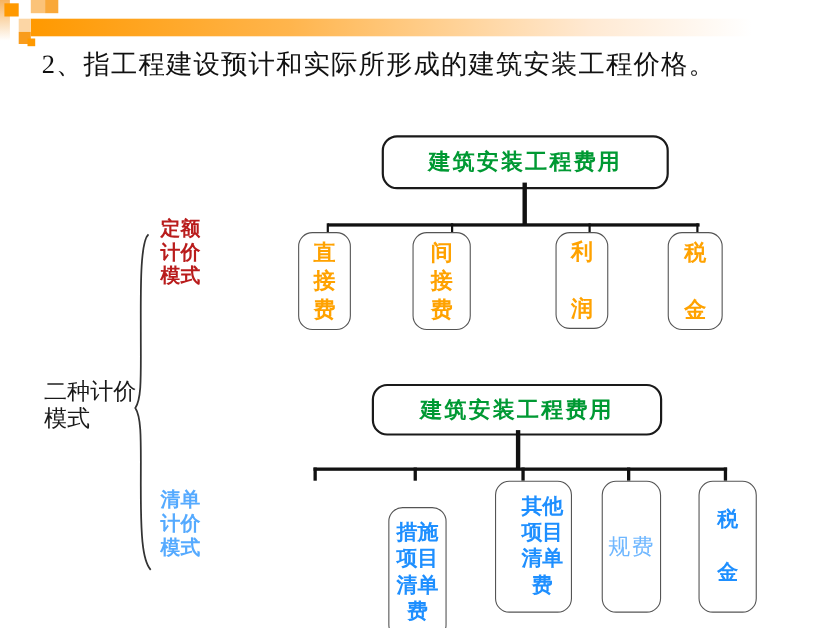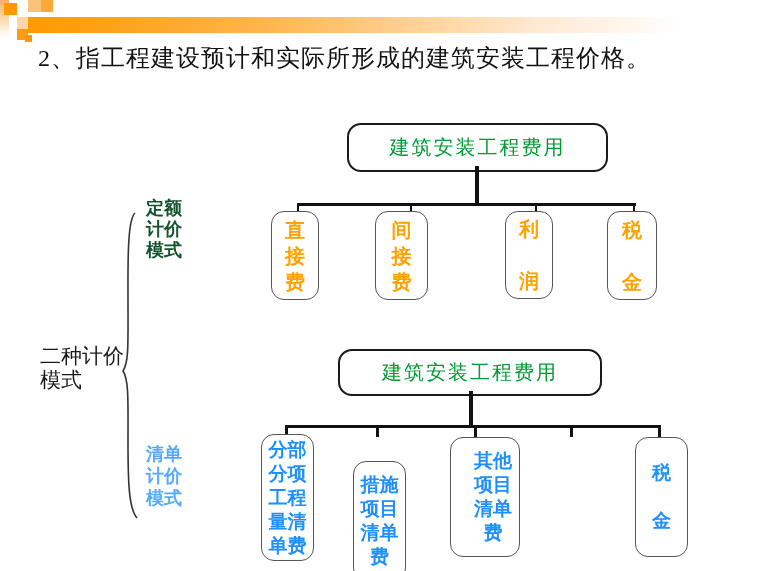--- a/index.html
+++ b/index.html
@@ -24,31 +24,31 @@
          letter-spacing:1px;white-space:nowrap;}
   .t1{left:38px;top:42px;}
   .t2{left:204px;top:80px;}
 
   
   .line{background:#111;}
 
   
   .rootbox{border:2px solid #1a1a1a;border-radius:14px;background:#fff;
            display:flex;align-items:center;justify-content:center;
-           color:#009933;font-weight:normal;font-size:20px;letter-spacing:2px;}
+           color:#009933;font-weight:bold;font-size:20px;letter-spacing:2px;}
   .leaf{border:1.5px solid #555;border-radius:13px;background:#fff;
         display:flex;align-items:center;justify-content:center;text-align:center;
         font-weight:bold;white-space:pre-line;}
   .leaf-orange{color:#ffa200;font-size:20px;line-height:26px;}
   .leaf-blue{color:#1e8fff;font-size:19px;line-height:24px;}
   .leaf-blue-light{color:#6fb7ff;font-size:20px;font-weight:400;letter-spacing:1px;}
 
   
   .side-label{white-space:pre-line;text-align:left;font-weight:600;}
-  .lbl-quota{left:146px;top:198px;color:#14532d;font-size:18px;line-height:21px;}
+  .lbl-quota{left:146px;top:198px;color:#b91c1c;font-size:18px;line-height:21px;}
   .lbl-two{left:40px;top:296px;color:#1a1a1a;font-size:21px;line-height:24px;font-weight:400;
            font-family:"Liberation Serif","DejaVu Serif",serif;margin-top:48px;}
   .lbl-list{left:146px;top:443px;color:#55aaff;font-size:18px;line-height:22px;}
 </style>
 </head>
 <body>
 
 <div class="slide">
 
   <div class="abs deco-bar"></div>
@@ -100,30 +100,26 @@
   <div class="abs rootbox" style="left:338px;top:349px;width:260px;height:43px;">建筑安装工程费用</div>
 
   <div class="abs line" style="left:469px;top:391px;width:4px;height:36px;"></div>
   <div class="abs line" style="left:285px;top:425px;width:376px;height:3px;"></div>
   <div class="abs line" style="left:285px;top:425px;width:3px;height:12px;"></div>
   <div class="abs line" style="left:376px;top:425px;width:3px;height:12px;"></div>
   <div class="abs line" style="left:474px;top:425px;width:3px;height:12px;"></div>
   <div class="abs line" style="left:570px;top:425px;width:3px;height:12px;"></div>
   <div class="abs line" style="left:658px;top:425px;width:3px;height:12px;"></div>
 
-  <div class="abs leaf leaf-blue" style="left:261px;top:434px;width:51px;height:125px;">分部
-分项
-工程
-量清
-单费</div>
   <div class="abs leaf leaf-blue" style="left:353px;top:461px;width:51px;height:118px;">措施
 项目
 清单
 费</div>
   <div class="abs leaf leaf-blue" style="left:450px;top:437px;width:52px;height:118px;padding-left:16px;">其他
 项目
 清单
 费</div>
+  <div class="abs leaf leaf-blue-light" style="left:547px;top:437px;width:52px;height:118px;">规费</div>
   <div class="abs leaf leaf-blue" style="left:635px;top:437px;width:51px;height:118px;">税
 
 金</div>
 
 </div>
 
 </body></html>

